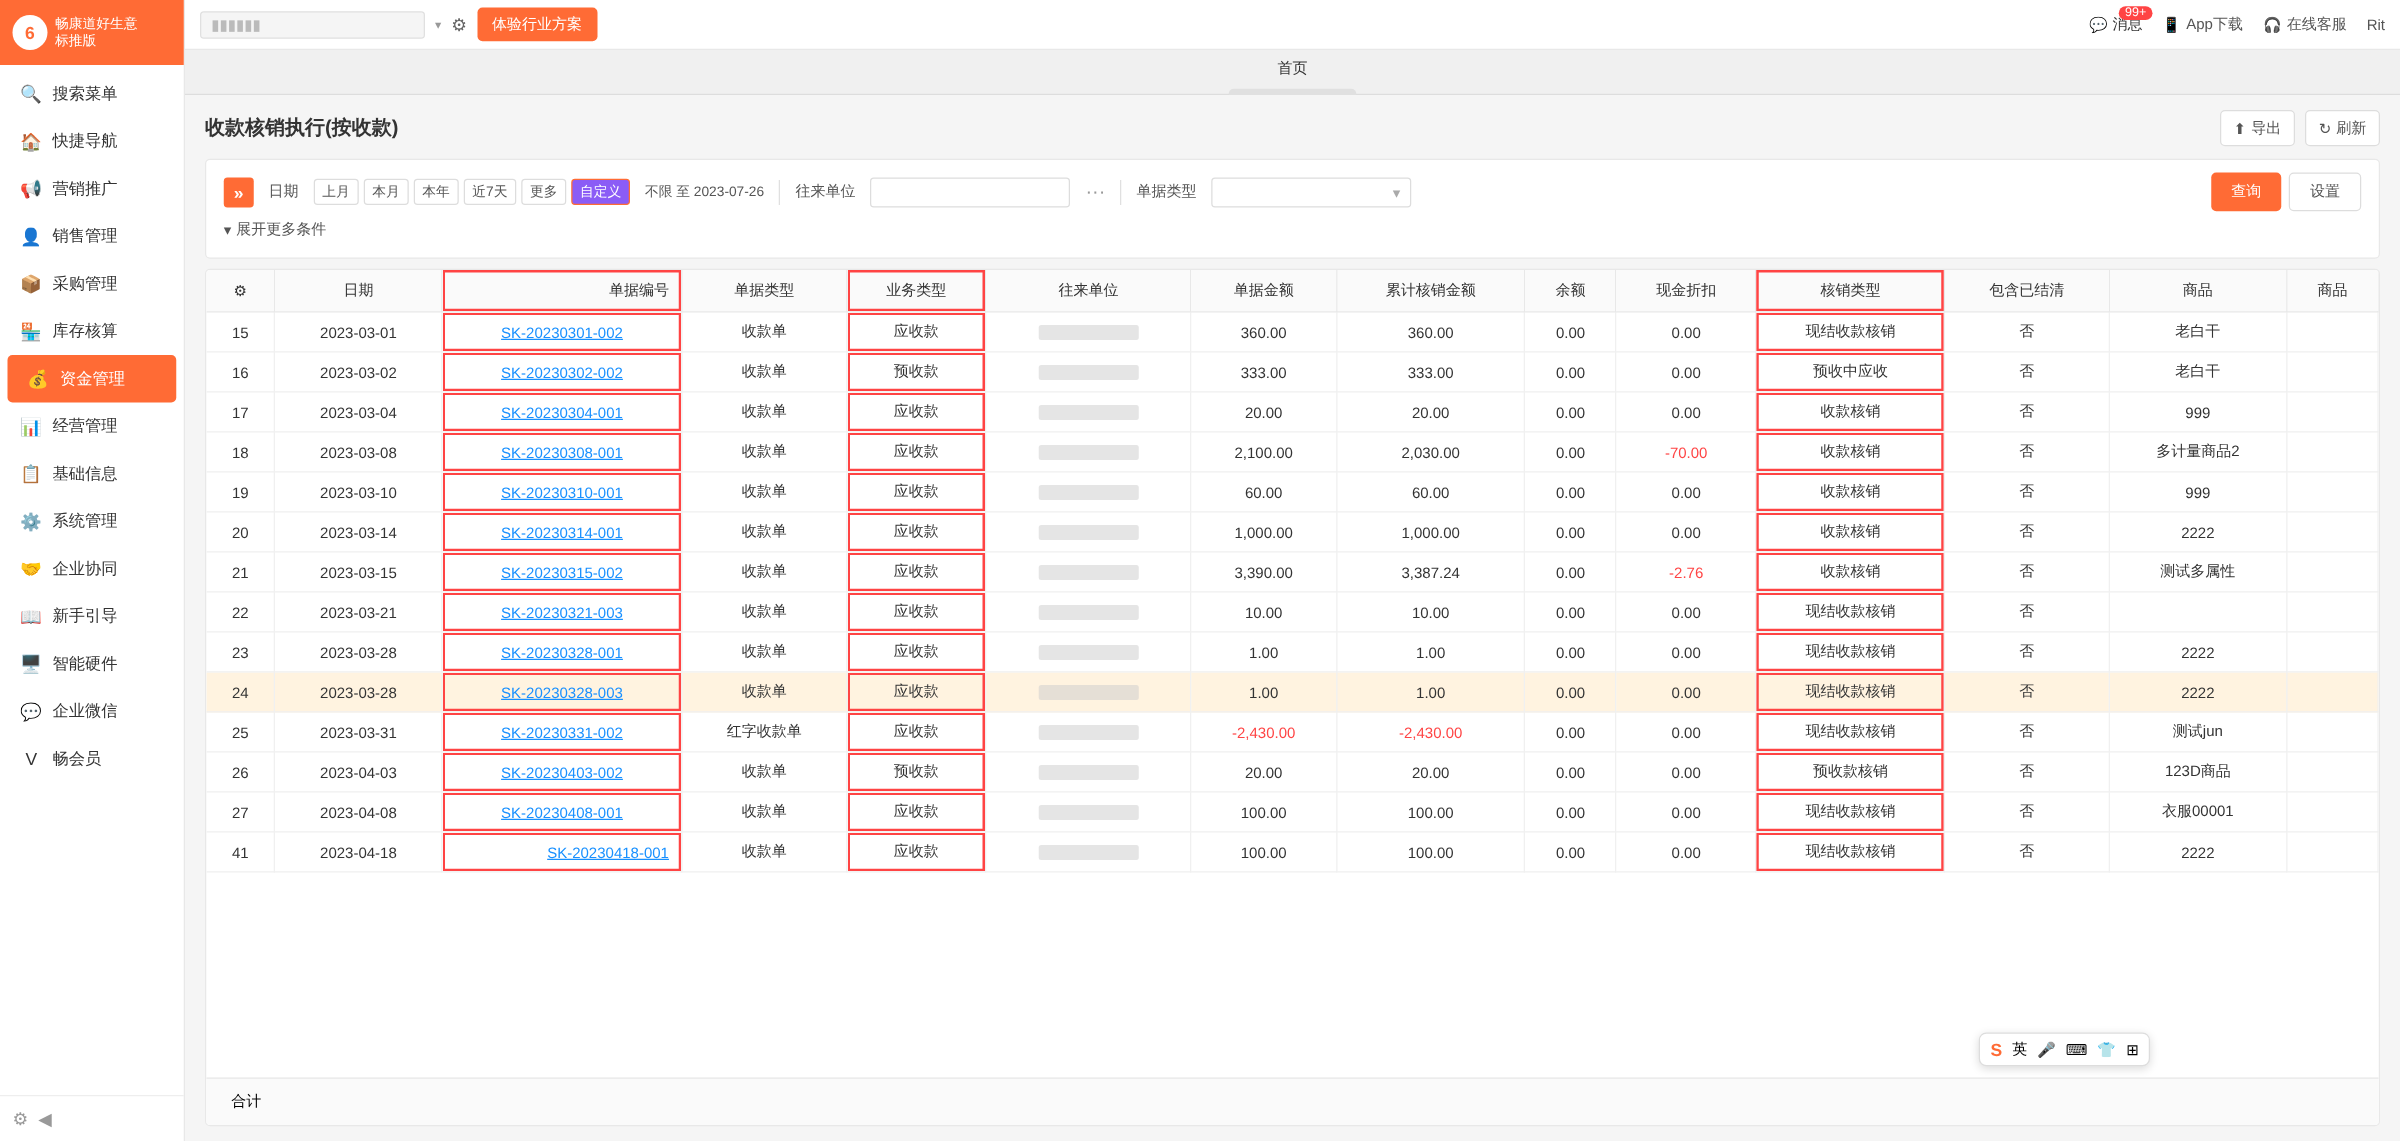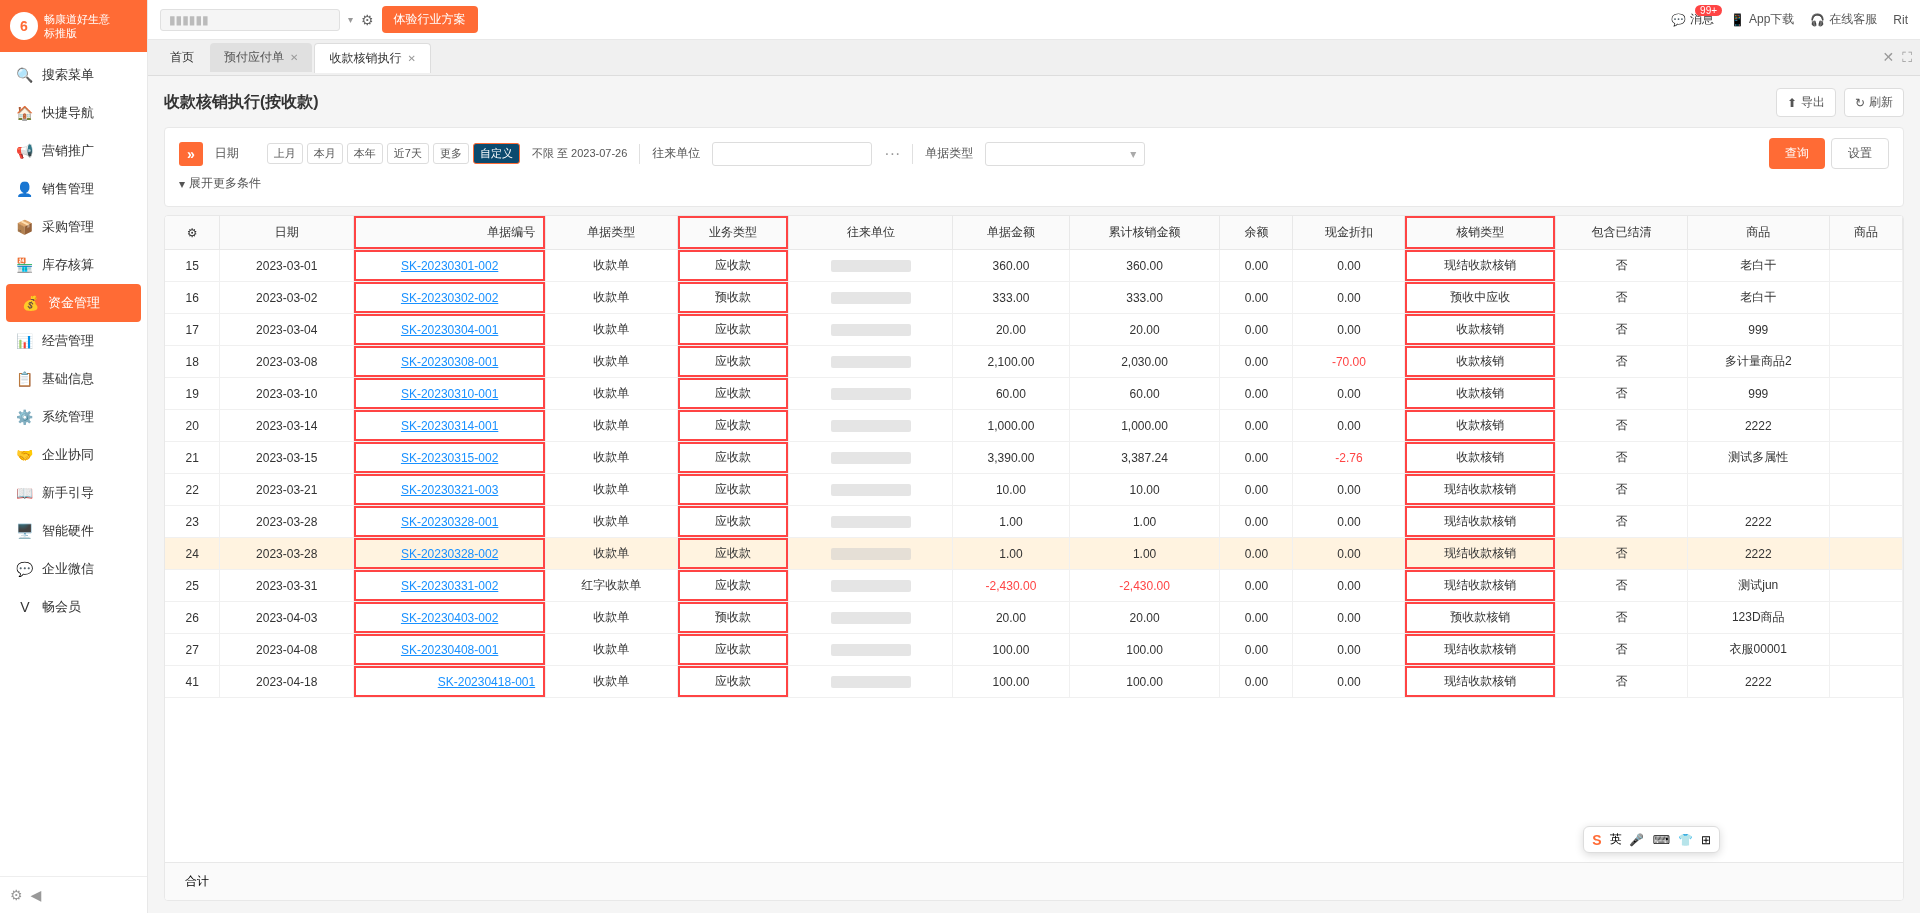--- a/index.html
+++ b/index.html
@@ -25,42 +25,42 @@
     .topbar-search { background: #f5f5f5; border: 1px solid #e0e0e0; border-radius: 4px; padding: 4px 10px; width: 180px; color: #aaa; font-size: 12px; display: flex; align-items: center; gap: 4px; }
     .topbar-arrow { color: #999; font-size: 10px; }
     .topbar-gear { color: #666; font-size: 14px; cursor: pointer; }
     .topbar-btn { background: #ff6b35; color: #fff; border: none; border-radius: 4px; padding: 5px 12px; cursor: pointer; font-size: 12px; }
     .topbar-right { margin-left: auto; display: flex; align-items: center; gap: 16px; color: #333; font-size: 12px; }
     .topbar-msg { position: relative; display: flex; align-items: center; gap: 4px; cursor: pointer; }
     .badge { background: #ff4444; color: #fff; border-radius: 10px; padding: 0 5px; font-size: 10px; position: absolute; top: -6px; right: -8px; }
     .topbar-right-item { display: flex; align-items: center; gap: 4px; cursor: pointer; color: #555; }
 
     
-    .tabs { height: 36px; background: #f0f0f0; display: flex; align-items: center; padding: 0 8px; gap: 2px; border-bottom: 1px solid #ddd; }
+    .tabs { height: 36px; background: #f0f0f0; display: flex; align-items: center; padding: 0 8px; gap: 2px; border-bottom: 1px solid #ddd; flex-direction: column; }
     .tab { padding: 6px 14px; border-radius: 4px 4px 0 0; cursor: pointer; font-size: 12px; display: flex; align-items: center; gap: 6px; background: #e0e0e0; color: #555; }
     .tab.active { background: #fff; color: #333; font-weight: 500; border: 1px solid #ddd; border-bottom: none; }
     .tab-home { color: #333; font-weight: 500; background: transparent; }
     .tab-close { color: #999; font-size: 10px; cursor: pointer; }
     .tabs-actions { margin-left: auto; display: flex; gap: 8px; }
     .tabs-action-icon { color: #999; cursor: pointer; font-size: 14px; }
 
     
     .content { flex: 1; padding: 12px 16px; overflow: hidden; display: flex; flex-direction: column; background: #f5f5f5; }
     .page-header { display: flex; align-items: center; justify-content: space-between; margin-bottom: 10px; }
     .page-title { font-size: 16px; font-weight: bold; color: #333; }
     .page-actions { display: flex; gap: 8px; }
     .action-btn { display: flex; align-items: center; gap: 4px; padding: 5px 10px; border: 1px solid #ddd; border-radius: 4px; background: #fff; cursor: pointer; font-size: 12px; color: #555; }
 
     
     .filter-bar { background: #fff; border: 1px solid #e8e8e8; border-radius: 4px; padding: 10px 14px; margin-bottom: 8px; }
     .filter-row { display: flex; align-items: center; gap: 12px; flex-wrap: wrap; }
     .filter-label { color: #555; font-size: 12px; white-space: nowrap; }
-    .filter-date-btns { display: flex; gap: 4px; align-items: flex-start; margin-left: 16px; }
+    .filter-date-btns { display: flex; gap: 4px; align-items: flex-start; }
     .filter-date-btn { padding: 2px 6px; border: 1px solid #ddd; border-radius: 3px; cursor: pointer; font-size: 11px; color: #555; background: #fff; }
-    .filter-date-btn.custom { background: #0c4a6e; color: #fff; border-color: #ff6b35; }
+    .filter-date-btn.custom { background: #8b5cf6; color: #fff; border-color: #ff6b35; }
     .filter-date-range { color: #555; font-size: 11px; }
     .filter-divider { width: 1px; height: 20px; background: #e0e0e0; }
     .filter-input { border: 1px solid #ddd; border-radius: 3px; padding: 4px 8px; font-size: 12px; width: 160px; color: #aaa; }
     .filter-dots { color: #999; font-size: 16px; }
     .filter-select { border: 1px solid #ddd; border-radius: 3px; padding: 4px 8px; font-size: 12px; min-width: 120px; color: #aaa; display: flex; align-items: center; justify-content: space-between; }
     .query-btn { background: #ff6b35; color: #fff; border: none; border-radius: 4px; padding: 6px 16px; cursor: pointer; font-size: 12px; }
     .setting-btn { border: 1px solid #ddd; background: #fff; border-radius: 4px; padding: 6px 16px; cursor: pointer; font-size: 12px; color: #555; }
     .expand-btn { display: flex; align-items: center; gap: 4px; color: #555; font-size: 12px; cursor: pointer; margin: 4px auto; }
 
     
@@ -429,21 +429,21 @@
                 <td>0.00</td>
                 <td>0.00</td>
                 <td style="box-shadow: inset 0 0 0 2px #ff4444;">现结收款核销</td>
                 <td>否</td>
                 <td>2222</td>
                 <td></td>
               </tr>
               <tr class="highlighted">
                 <td>24</td>
                 <td>2023-03-28</td>
-                <td class="link" style="box-shadow: inset 0 0 0 2px #ff4444;">SK-20230328-002</td>
+                <td class="link" style="box-shadow: inset 0 0 0 2px #ff4444;">SK-20230328-003</td>
                 <td>收款单</td>
                 <td style="box-shadow: inset 0 0 0 2px #ff4444;">应收款</td>
                 <td><span style="display:inline-block;background:#ccc;border-radius:2px;width:80px;height:12px;vertical-align:middle;opacity:0.5;"></span></td>
                 <td>1.00</td>
                 <td>1.00</td>
                 <td>0.00</td>
                 <td>0.00</td>
                 <td style="box-shadow: inset 0 0 0 2px #ff4444;">现结收款核销</td>
                 <td>否</td>
                 <td>2222</td>

